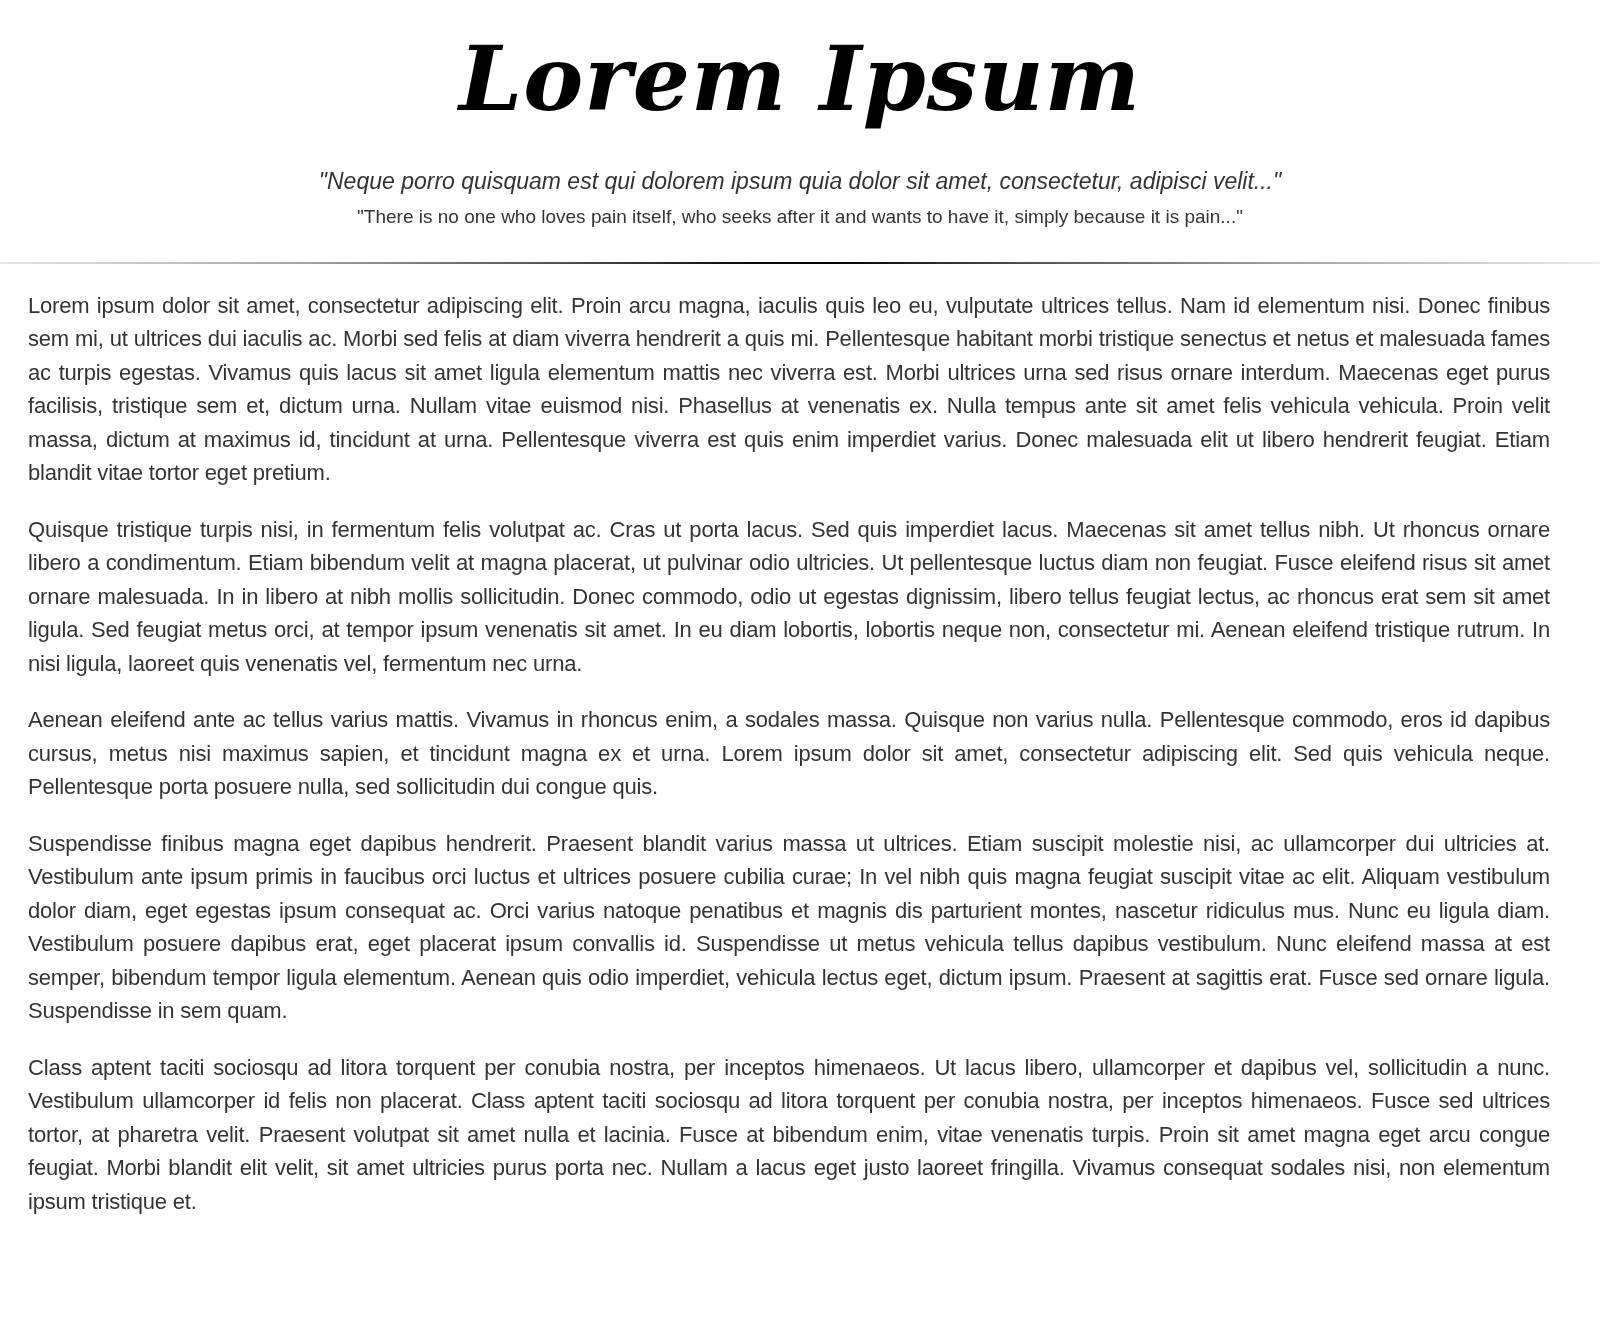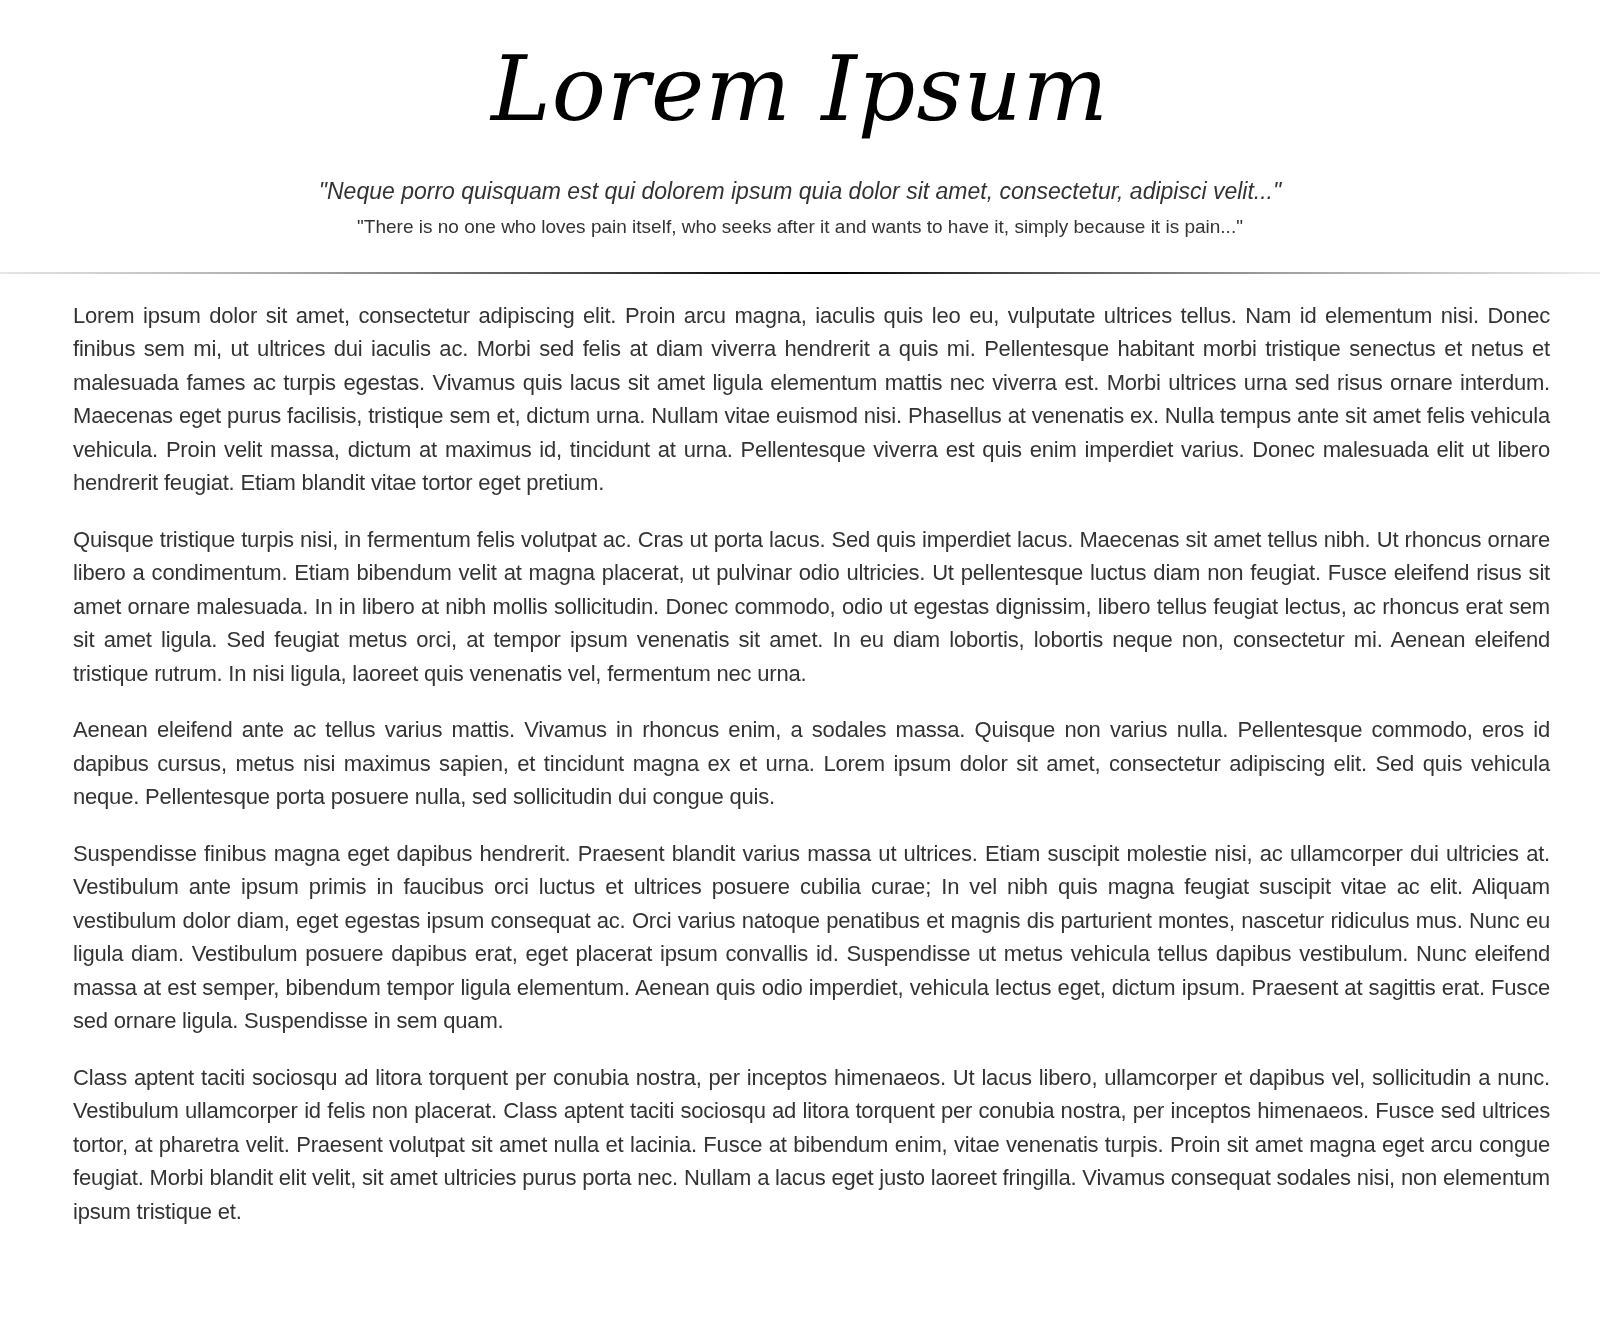--- a/index.html
+++ b/index.html
@@ -11,25 +11,25 @@
     width: 1600px;
     min-height: 1343px;
     color: #333333;
     font-family: "Liberation Sans", sans-serif;
     -webkit-font-smoothing: antialiased;
   }
   header.masthead {
     text-align: center;
   }
   h1.site-title {
-    margin: 16px;
+    margin: 6px;
     padding-top: 12px;
     font-family: "DejaVu Serif", serif;
     font-style: italic;
-    font-weight: normal;
+    font-weight: bold;
     font-size: 90px;
     line-height: 1.35;
     color: #000000;
     letter-spacing: 1px;
   }
   p.quote-latin {
     margin: 26px 0 0 0;
     font-style: italic;
     font-size: 23px;
     line-height: 30px;
@@ -50,21 +50,20 @@
       #0a0a0a 47%, #000000 52%, #4f4f4f 64%,
       #a0a0a0 80%, #ececec 100%);
   }
   main.body-copy {
     padding: 25px 50px 30px 28px;
     text-align: justify;
     font-size: 22px;
     line-height: 33.5px;
     letter-spacing: -0.2px;
     color: #333333;
-    margin-left: 45px;
   }
   main.body-copy p {
     margin: 0 0 23px 0;
   }
   main.body-copy p:last-child {
     margin-bottom: 0;
   }
 </style>
 </head>
 <body>

